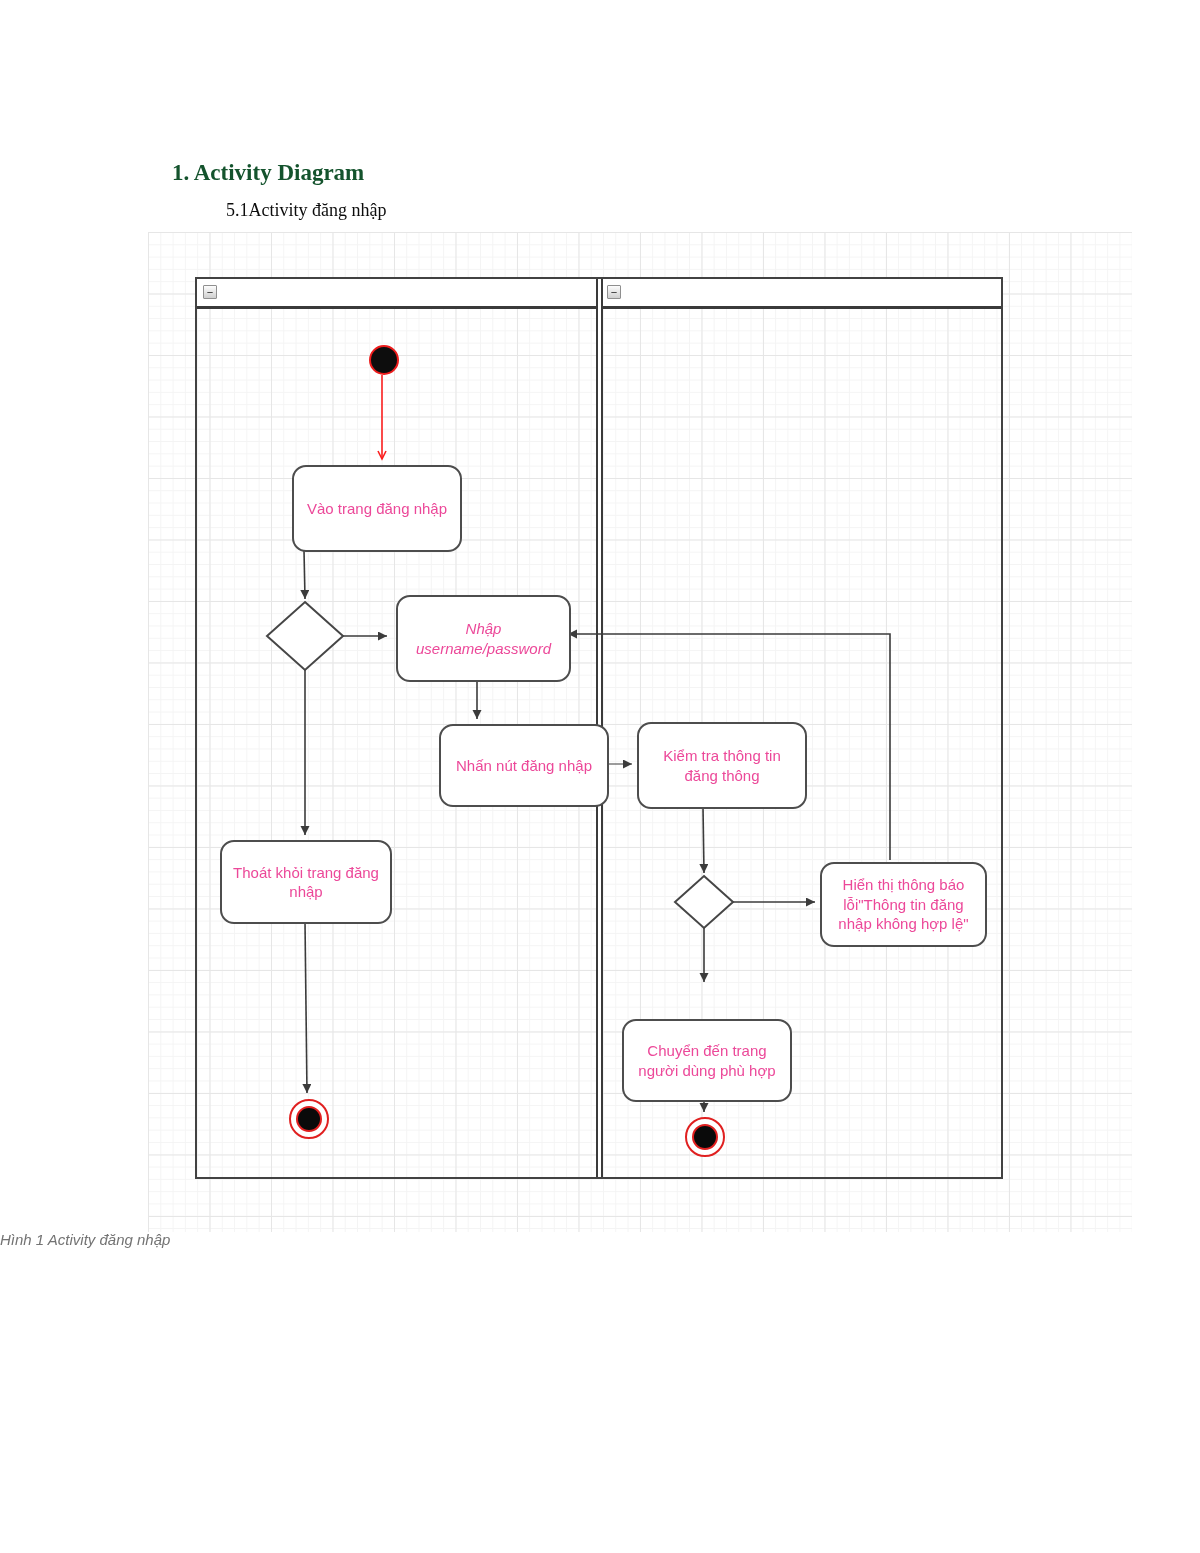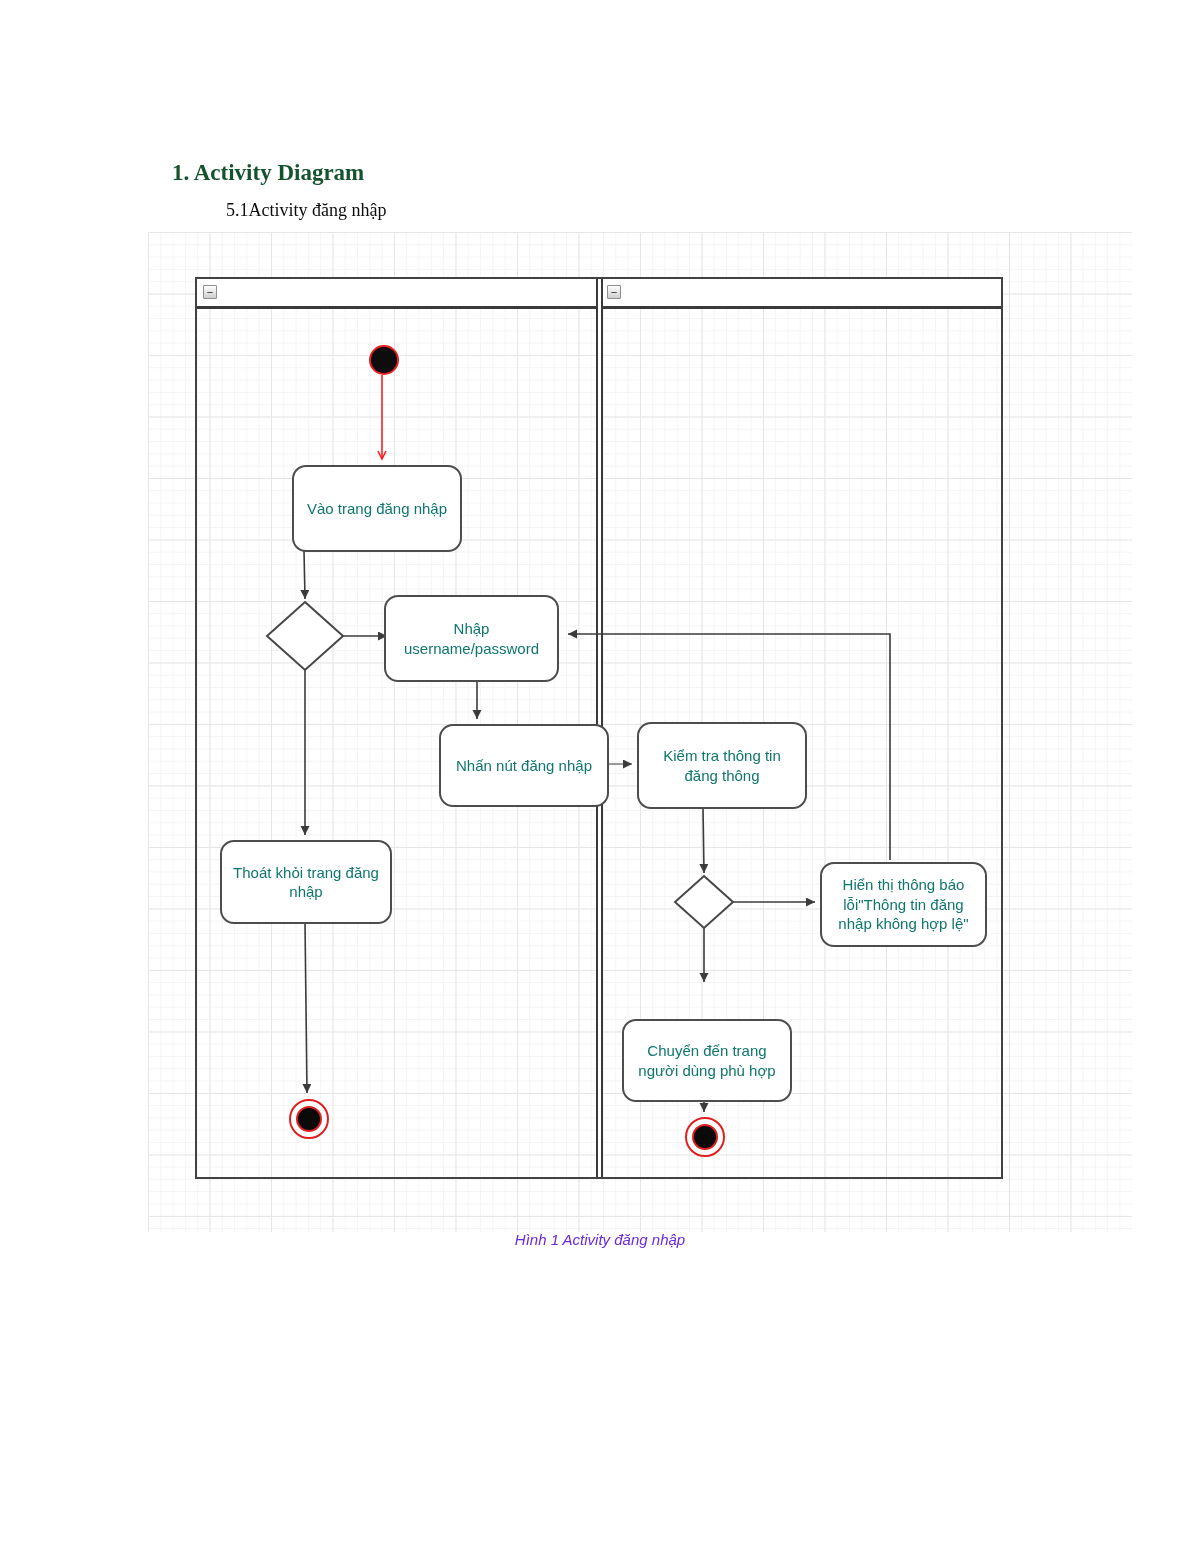--- a/index.html
+++ b/index.html
@@ -51,38 +51,38 @@
   .collapse-icon.c2{left:410px;}
   .lane-divider{
     position:absolute;left:399px;top:0;bottom:0;width:7px;box-sizing:border-box;
     background:#ffffff;border-left:2px solid #3a3a3a;border-right:2px solid #3a3a3a;z-index:2;
   }
   .edges{position:absolute;left:-2px;top:-2px;width:808px;height:902px;z-index:3;}
   .node{
     position:absolute;box-sizing:border-box;background:#ffffff;
     border:2px solid #4d4d4d;border-radius:14px;
     display:flex;align-items:center;justify-content:center;text-align:center;
-    font-size:15px;line-height:1.3;color:#0f766e;padding:4px 8px;z-index:4;
+    font-size:15px;line-height:1.3;color:#ec4899;padding:4px 8px;z-index:4;
   }
   .start-node{
     position:absolute;left:172px;top:66px;width:30px;height:30px;border-radius:50%;
     background:#0d0d0d;border:2px solid #ec1c1c;box-sizing:border-box;z-index:4;
   }
   .end-node{
     position:absolute;width:40px;height:40px;border-radius:50%;box-sizing:border-box;
     background:#ffffff;border:2px solid #e02020;z-index:4;
     display:flex;align-items:center;justify-content:center;
   }
   .end-node .core{
     width:26px;height:26px;border-radius:50%;background:#0a0a0a;
     border:2px solid #e02020;box-sizing:border-box;
   }
   .caption{
-    position:absolute;left:0;top:1231px;width:1200px;text-align:center;
-    font-size:15px;font-style:italic;color:#6d28d9;
+    position:absolute;left:0;top:1231px;width:1200px;
+    font-size:15px;font-style:italic;color:#737373;
   }
 </style>
 </head>
 <body>
 
 <div class="page">
 
   <div class="heading1">1. Activity Diagram</div>
   <div class="heading2">5.1Activity đăng nhập</div>
 
@@ -119,21 +119,21 @@
       <path d="M110,393 L110,558" stroke="#3b3b3b" stroke-width="1.6" fill="none" marker-end="url(#arrB)"></path>
       <path d="M110,645 L112,816" stroke="#3b3b3b" stroke-width="1.6" fill="none" marker-end="url(#arrB)"></path>
       <polygon points="110,325 148,359 110,393 72,359" fill="#ffffff" stroke="#464646" stroke-width="2"></polygon>
       <polygon points="509,599 538,625 509,651 480,625" fill="#ffffff" stroke="#464646" stroke-width="2"></polygon>
     </svg>
 
     <div class="start-node"></div>
 
     <div class="node" style="left:95px;top:186px;width:170px;height:87px;">Vào trang đăng nhập</div>
 
-    <div class="node" style="left:187px;top:316px;width:175px;height:87px;">Nhập username/password</div>
+    <div class="node" style="left:199px;top:316px;width:175px;height:87px;font-style:italic;">Nhập username/password</div>
 
     <div class="node" style="left:195px;top:445px;width:170px;height:83px;margin-left:47px;">Nhấn nút đăng nhập</div>
 
     <div class="node" style="left:440px;top:443px;width:170px;height:87px;">Kiểm tra thông tin đăng thông</div>
 
     <div class="node" style="left:23px;top:561px;width:172px;height:84px;">Thoát khỏi trang đăng nhập</div>
 
     <div class="node" style="left:623px;top:583px;width:167px;height:85px;">Hiển thị thông báo lỗi"Thông tin đăng nhập không hợp lệ"</div>
 
     <div class="node" style="left:425px;top:708px;width:170px;height:83px;margin-top:32px;">Chuyển đến trang người dùng phù hợp</div>

